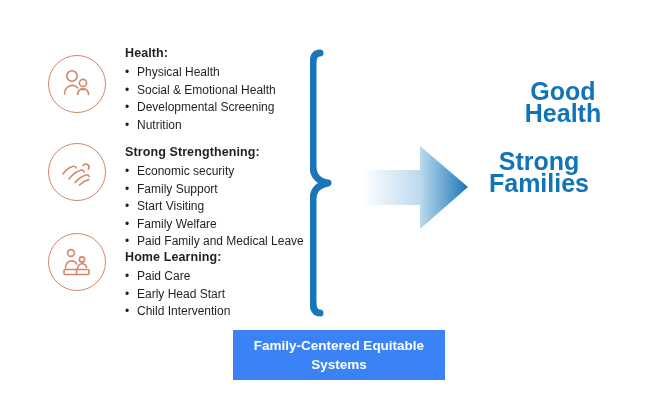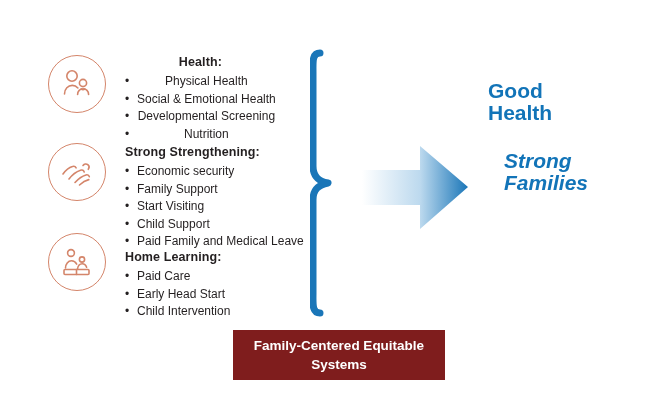--- a/index.html
+++ b/index.html
@@ -43,21 +43,21 @@
   .icon-slot-0 { top: 0px; }
   .icon-slot-1 { top: 88px; }
   .icon-slot-2 { top: 178px; }
 
   
   .group {
     position: absolute;
     left: 125px;
     color: #231f20;
   }
-  .group-0 { top: 55px; text-align: center; }
+  .group-0 { top: 46px; }
   .group-1 { top: 145px; }
   .group-2 { top: 250px; }
 
   .group-title {
     font-size: 12.5px;
     font-weight: bold;
     margin: 0 0 4px 0;
     letter-spacing: 0.1px;
   }
   .bullets {
@@ -95,36 +95,36 @@
     top: 140px;
     width: 110px;
     height: 95px;
   }
 
   
   .outcome {
     position: absolute;
     color: #1274b8;
     font-weight: bold;
-    text-align: left;
+    text-align: center;
     line-height: 22px;
-    font-size: 21px;
+    font-size: 25px;
   }
   .outcome-0 { left: 488px; top: 80px; width: 150px; }
-  .outcome-1 { left: 504px; top: 150px; width: 150px; font-style: italic; }
+  .outcome-1 { left: 464px; top: 150px; width: 150px; }
   .outcome-2 { left: 480px; top: 228px; width: 168px; }
 
   
   .banner {
     position: absolute;
     left: 233px;
     top: 330px;
     width: 212px;
     height: 50px;
-    background: #7f1d1d;
+    background: #3b82f6;
     color: #ffffff;
     font-weight: bold;
     font-size: 13.5px;
     line-height: 19px;
     display: flex;
     align-items: center;
     justify-content: center;
     text-align: center;
     box-sizing: border-box;
     padding: 0 8px;
@@ -184,21 +184,21 @@
       <li>Nutrition</li>
     </ul>
   </div>
 
   <div class="group group-1">
     <div class="group-title">Strong Strengthening:</div>
     <ul class="bullets">
       <li>Economic security</li>
       <li>Family Support</li>
       <li>Start Visiting</li>
-      <li>Child Support</li>
+      <li>Family Welfare</li>
       <li>Paid Family and Medical Leave</li>
     </ul>
   </div>
 
   <div class="group group-2">
     <div class="group-title">Home Learning:</div>
     <ul class="bullets">
       <li>Paid Care</li>
       <li>Early Head Start</li>
       <li>Child Intervention</li>

